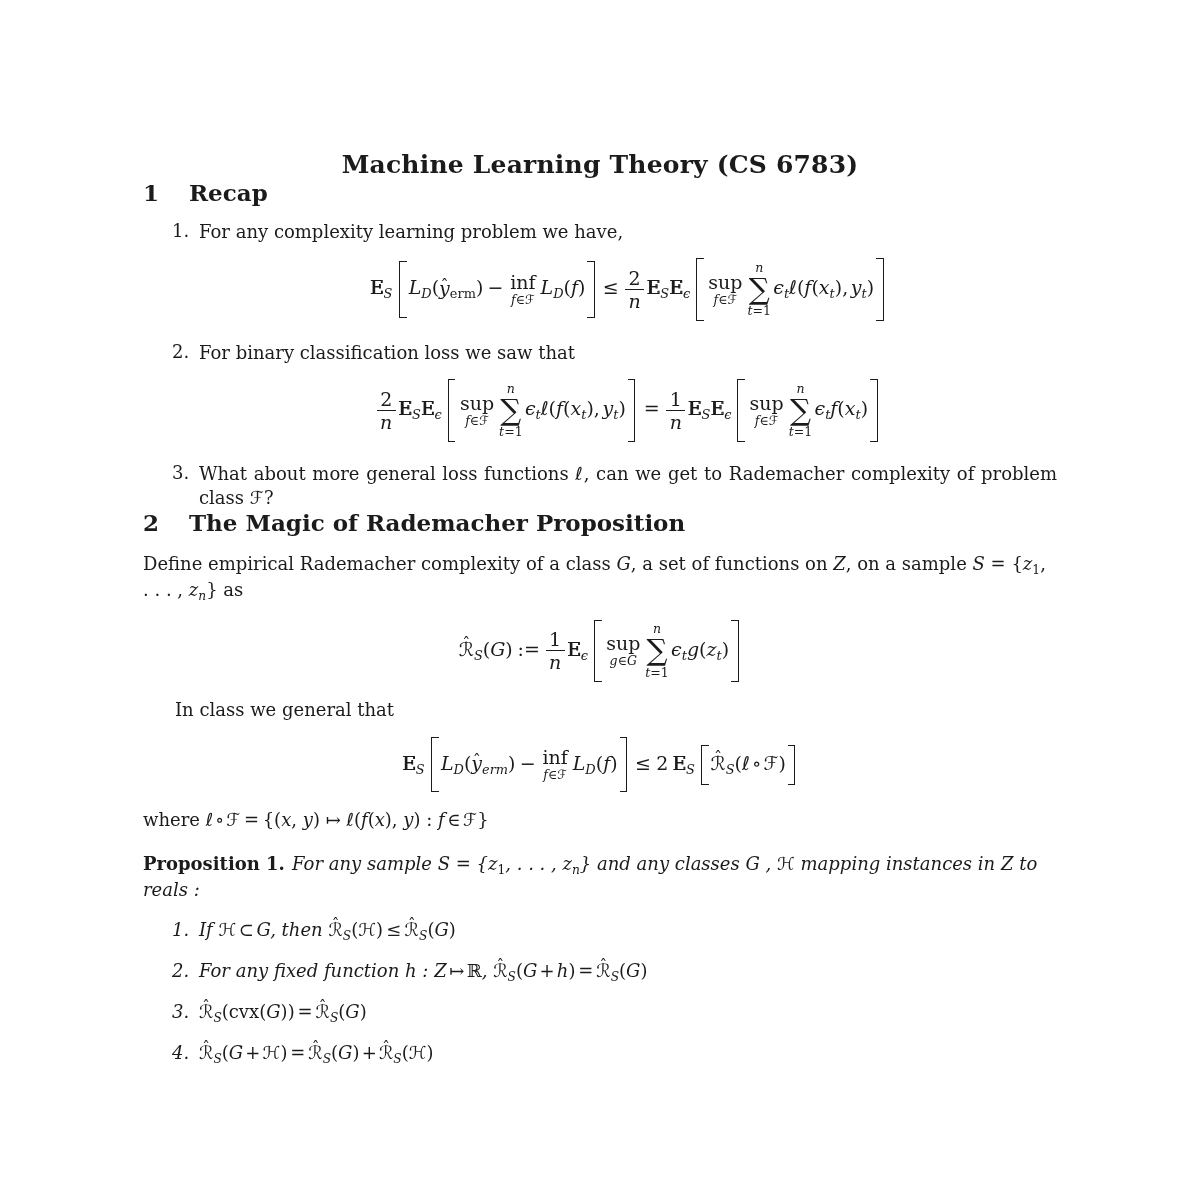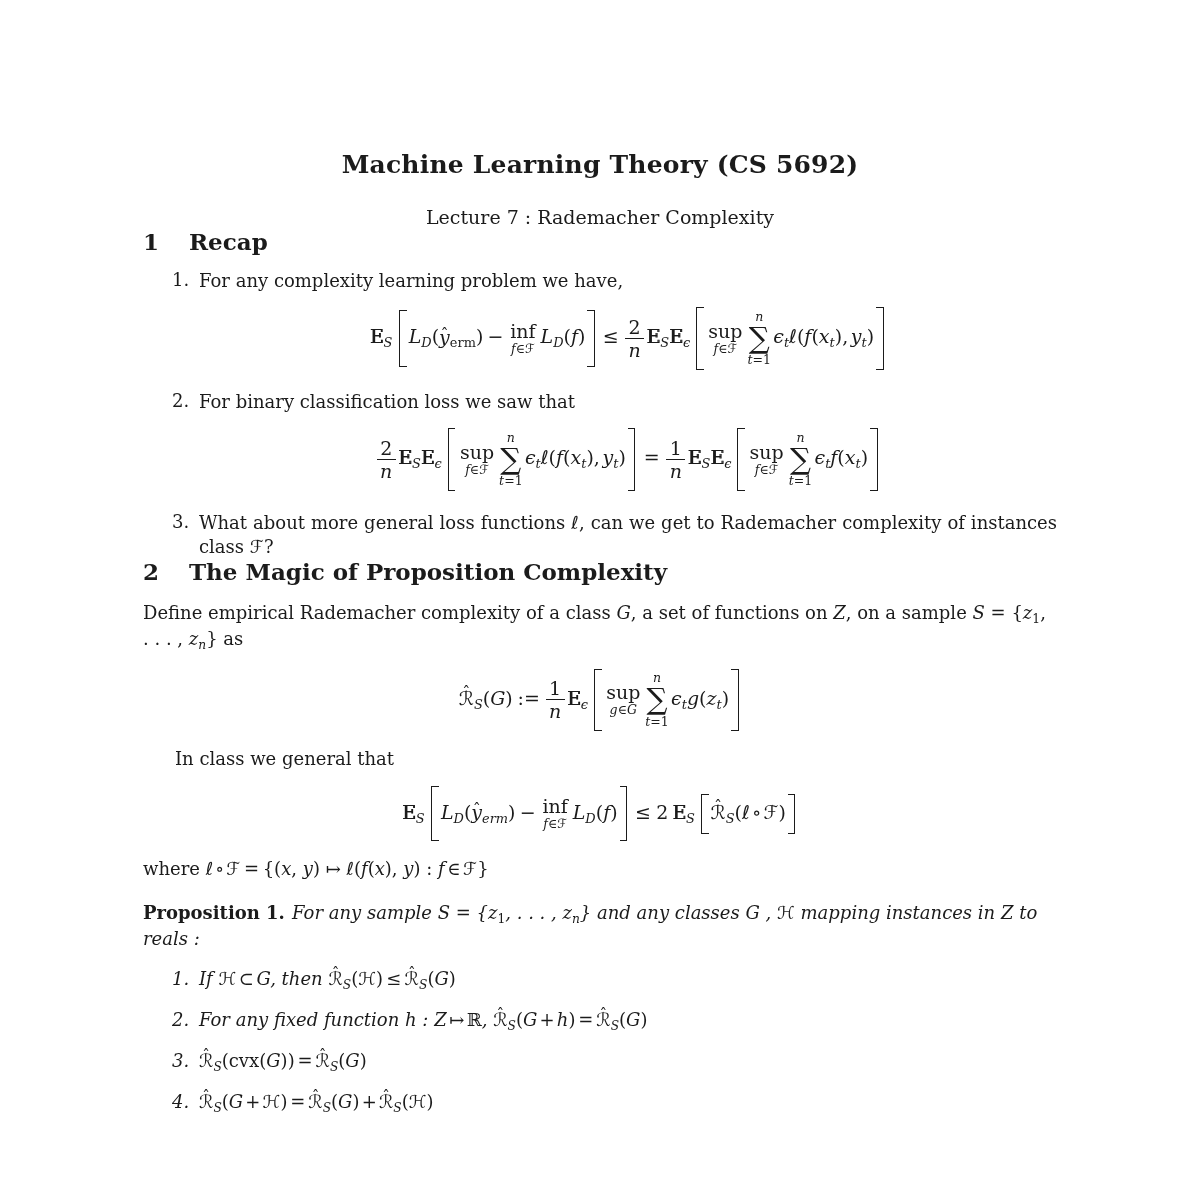--- a/index.html
+++ b/index.html
@@ -49,22 +49,21 @@
   .m-lb,.m-rb{display:inline-block;width:0.40em;vertical-align:middle;}
   .m-lb{border-left:1.6px solid currentColor;border-top:1.6px solid currentColor;border-bottom:1.6px solid currentColor;margin:0 0.1em 0 0.14em;}
   .m-rb{border-right:1.6px solid currentColor;border-top:1.6px solid currentColor;border-bottom:1.6px solid currentColor;margin:0 0.14em 0 0.1em;}
   .m-sp{display:inline-block;height:1px;}
 </style>
 </head>
 <body>
 
 <div class="page">
 
-  <div class="doc-title">Machine Learning Theory (CS 5692)</div>
-  <div class="doc-subtitle">Lecture 7 : Rademacher Complexity</div>
+  <div class="doc-title">Machine Learning Theory (CS 6783)</div>
 
   <div class="sec-head">
     <span class="sec-num">1</span><span>Recap</span>
   </div>
 
   <div class="enum">
 
     <div class="enum-item">
       <span class="enum-label">1.</span>
       <div class="enum-body">
@@ -110,28 +109,28 @@
               <span class="m-over"><span class="m-i">n</span></span>
               <span class="m-sigma">∑</span>
               <span class="m-under"><span class="m-i">t</span><span class="m-r">=</span><span class="m-r">1</span></span>
             </span><span class="m-i">ϵ</span><span class="m-sub"><span class="m-i">t</span></span><span class="m-i">f</span><span class="m-r">(</span><span class="m-i">x</span><span class="m-sub"><span class="m-i">t</span></span><span class="m-r">)</span><span class="m-rb" style="height: 3.3em;"></span></div>
       </div>
     </div>
 
     <div class="enum-item">
       <span class="enum-label">3.</span>
       <div class="enum-body">
-        <div class="ptext">What about more general loss functions ℓ, can we get to Rademacher complexity of instances class ℱ?</div>
+        <div class="ptext">What about more general loss functions ℓ, can we get to Rademacher complexity of problem class ℱ?</div>
       </div>
     </div>
 
   </div>
 
   <div class="sec-head">
-    <span class="sec-num">2</span><span>The Magic of Proposition Complexity</span>
+    <span class="sec-num">2</span><span>The Magic of Rademacher Proposition</span>
   </div>
 
   <div class="para noindent"><span class="m-r">Define empirical Rademacher complexity of a class </span><span class="m-cal">G</span><span class="m-r">, a set of functions on </span><span class="m-cal">Z</span><span class="m-r">, on a sample </span><span class="m-i">S</span><span class="m-r"> = {</span><span class="m-i">z</span><span class="m-sub"><span class="m-r">1</span></span><span class="m-r">, . . . , </span><span class="m-i">z</span><span class="m-sub"><span class="m-i">n</span></span><span class="m-r">} as</span></div>
 
   <div class="displaymath"><span class="m-hat"><span class="m-hatmark" style="top: -0.14em;">ˆ</span><span class="m-hatbase"><span class="m-cal">ℛ</span></span></span><span class="m-sub"><span class="m-i">S</span></span><span class="m-r">(</span><span class="m-cal">G</span><span class="m-r">)</span><span class="m-sp" style="width: 0.25em;"></span><span class="m-r">:=</span><span class="m-sp" style="width: 0.25em;"></span><span class="m-frac">
         <span class="m-num"><span class="m-r">1</span></span>
         <span class="m-den"><span class="m-i">n</span></span>
       </span><span class="m-bb">E</span><span class="m-sub"><span class="m-i">ϵ</span></span><span class="m-sp" style="width: 0.18em;"></span><span class="m-lb" style="height: 3.3em;"></span><span class="m-op">
         <span class="m-opname">sup</span>
         <span class="m-under"><span class="m-i">g</span><span class="m-r">∈</span><span class="m-cal">G</span></span>

